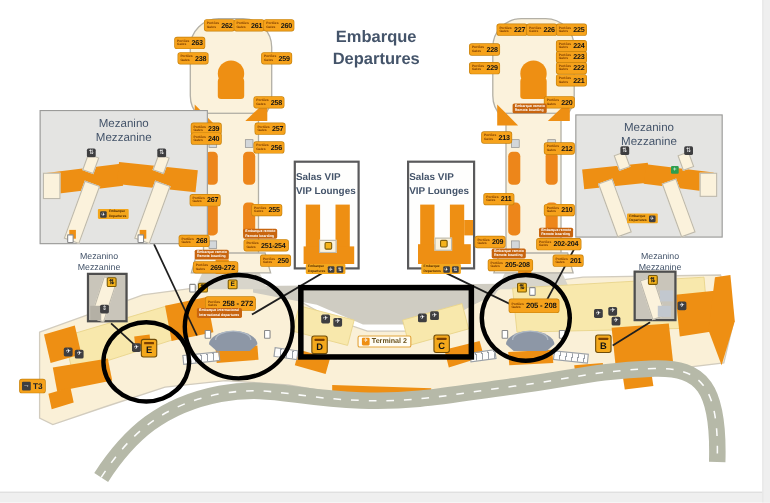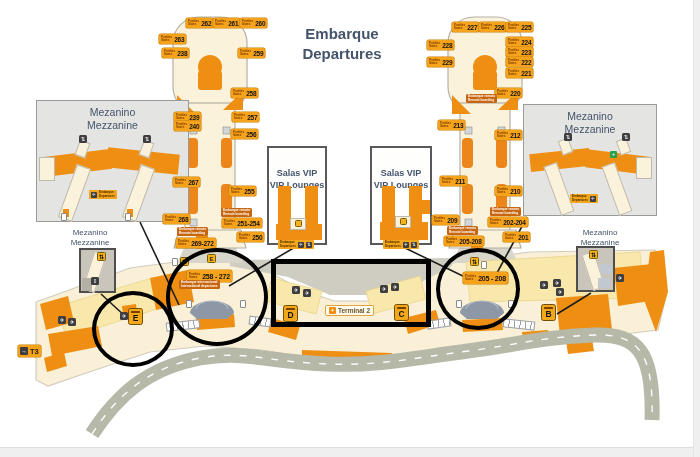--- a/index.html
+++ b/index.html
@@ -3,21 +3,21 @@
 <meta charset="utf-8">
 <style>
   html,body{margin:0;padding:0;background:#fff}
   .stage{position:relative;width:700px;height:457px;background:#ffffff;overflow:hidden;
          font-family:"Liberation Sans",sans-serif;}
   svg.base{position:absolute;left:0;top:0;z-index:1}
   
   .inset{position:absolute;z-index:10;background:#E4E4E2;border:1.5px solid #9B9B99;box-sizing:border-box}
   .inset .ttl{text-align:center;color:#44546A;font-size:10.5px;line-height:1.25;margin-top:5px}
   .vip{position:absolute;z-index:10;background:#FEFEFD;border:2px solid #59595B;box-sizing:border-box}
-  .vip .ttl{text-align:center;color:#44546A;font-size:9px;font-weight:700;line-height:1.3;margin-top:20px}
+  .vip .ttl{color:#44546A;font-size:9px;font-weight:700;line-height:1.3;margin-top:8px}
   .smezz{position:absolute;z-index:10;background:#C9C5BA;border:2.5px solid #4E4E4E;box-sizing:border-box}
   .smz-ttl{position:absolute;z-index:20;text-align:center;color:#44546A;font-size:8px;line-height:1.2}
   .cream{position:absolute;background:#FBF2DC;border:1px solid #BDB9AD;box-sizing:border-box}
   .oblk{position:absolute;background:#EE8F13}
   .gblk{position:absolute;background:#B4B0A5}
   .bblk{position:absolute;background:#C2C8CF}
   
   .memb{position:absolute;background:#F3A61C;display:flex;align-items:center;gap:2px;height:9px;
         padding:0 2px;border-radius:1px;z-index:6}
   .memb .tt{display:flex;flex-direction:column;font-size:3px;line-height:1.05;color:#4C2800;font-weight:700}

